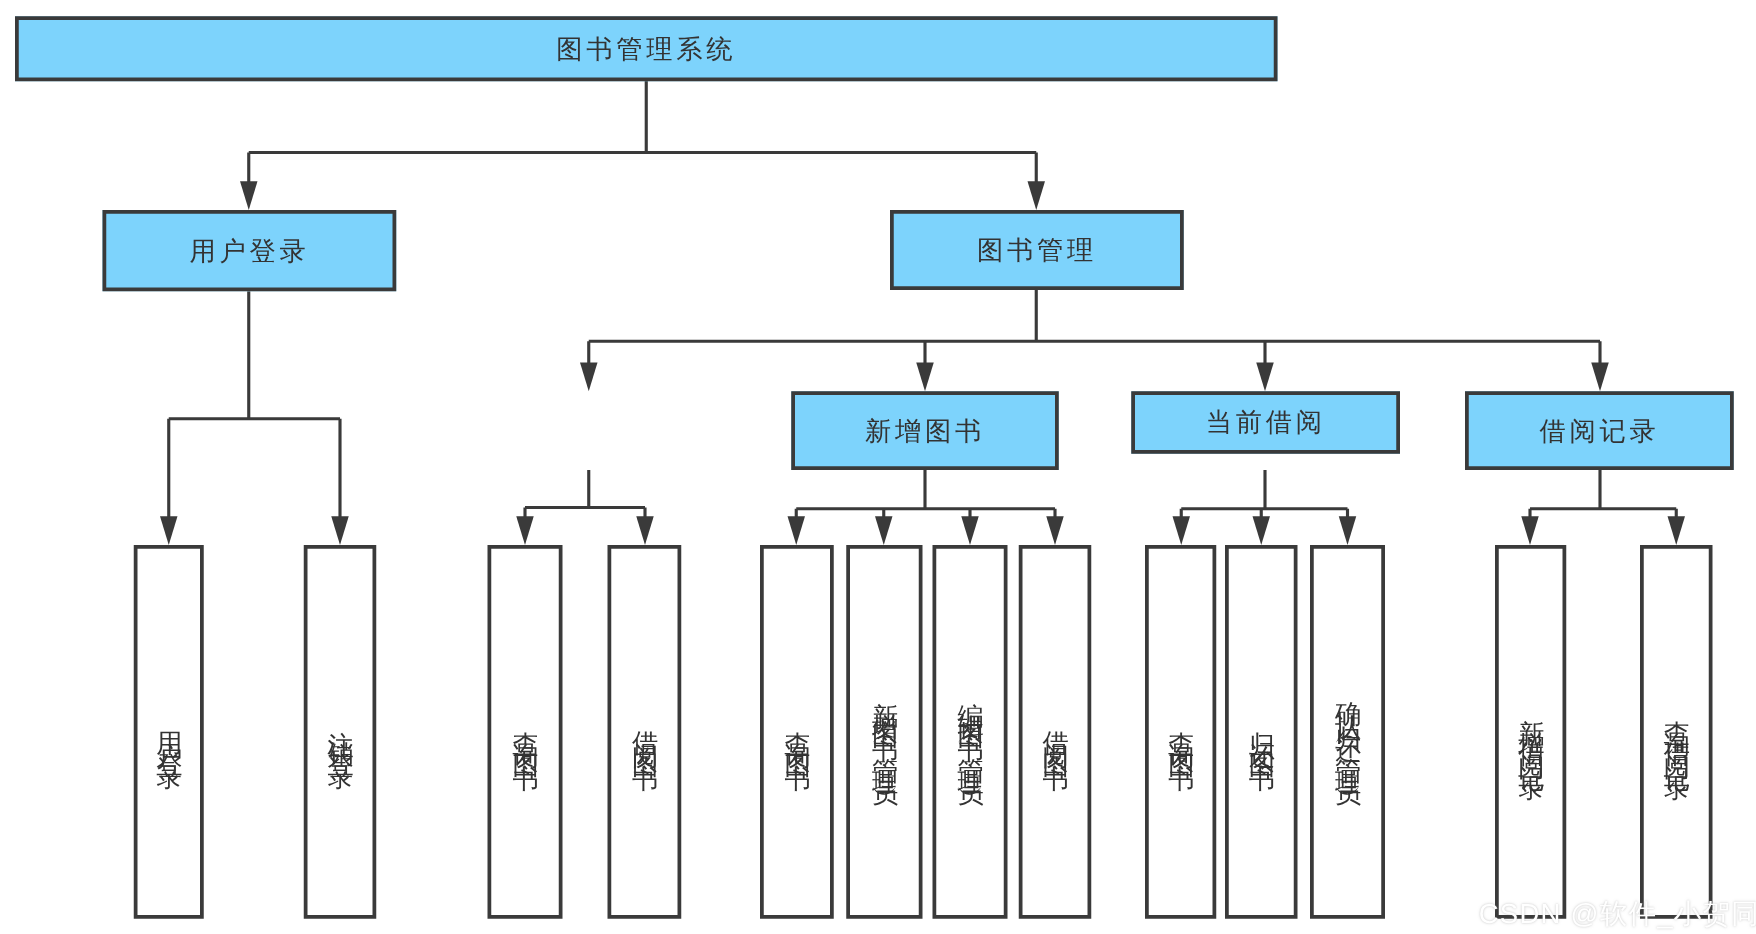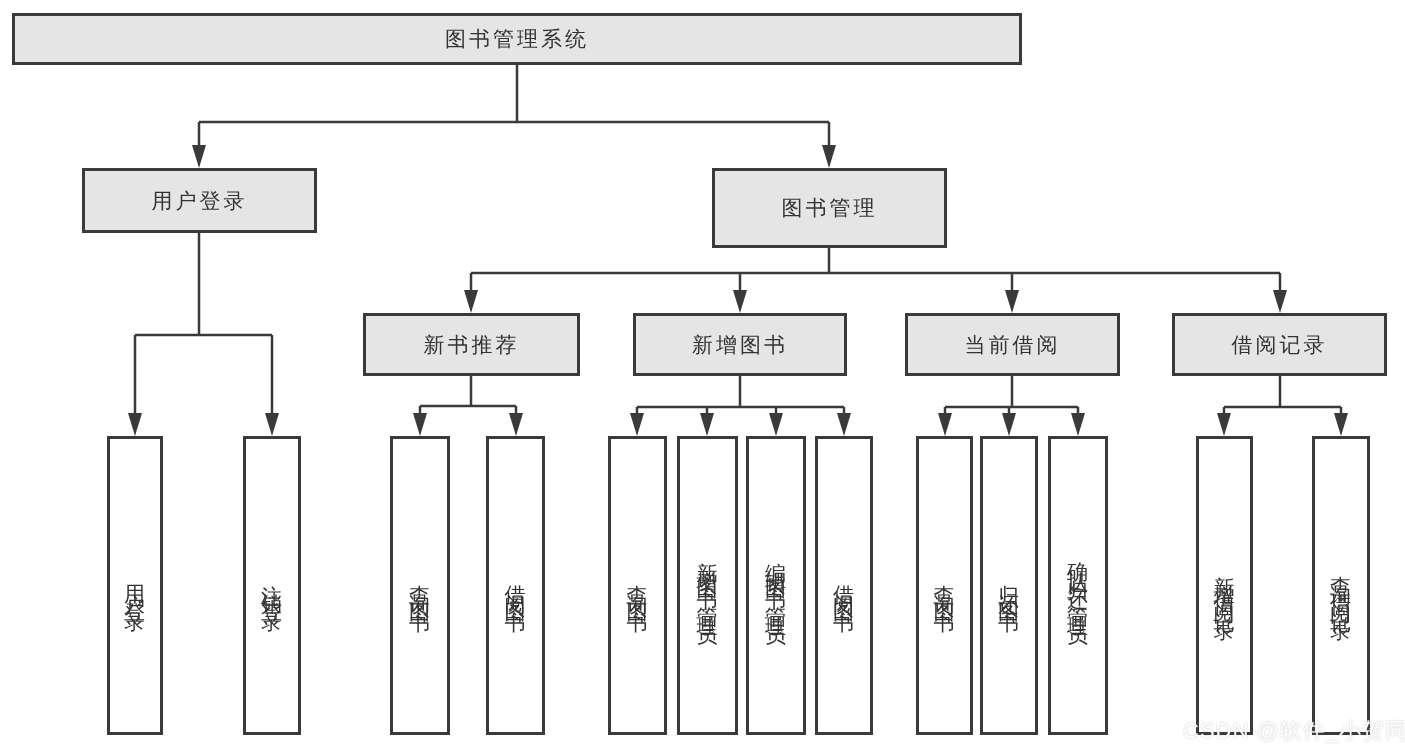--- a/index.html
+++ b/index.html
@@ -6,21 +6,21 @@
   .stage{
     position:relative;
     width:1405px;height:747px;
     background:#fff;
     overflow:hidden;
     font-family:"Liberation Sans", sans-serif;
   }
   .wires{position:absolute;left:0;top:0;z-index:1;}
   .hbox{
     position:absolute;box-sizing:border-box;z-index:2;
-    border:3px solid #3a3a3a;background:#e5e5e5;
+    border:3px solid #3a3a3a;background:#7dd3fc;
     display:flex;align-items:center;justify-content:center;
     font-size:21px;color:#333;letter-spacing:3px;
     white-space:nowrap;
   }
   .vbox{
     position:absolute;box-sizing:border-box;z-index:2;
     border:3px solid #3a3a3a;background:#fff;
     display:flex;align-items:center;justify-content:center;
   }
   .vtext{
@@ -76,25 +76,24 @@
       <polygon points="1002,413 1016,413 1009,436"></polygon>
       <polygon points="1071,413 1085,413 1078,436"></polygon>
       <polygon points="1217,413 1231,413 1224,436"></polygon>
       <polygon points="1334,413 1348,413 1341,436"></polygon>
     </g>
   </svg>
 
   <div class="hbox" style="left:12px;top:13px;width:1010px;height:52px">图书管理系统</div>
 
   <div class="hbox" style="left:82px;top:168px;width:235px;height:65px">用户登录</div>
-  <div class="hbox" style="left:712px;top:168px;width:235px;height:80px">图书管理</div>
+  <div class="hbox" style="left:712px;top:168px;width:235px;height:64px">图书管理</div>
 
-  <div class="hbox" style="left:363px;top:313px;width:217px;height:63px">新书推荐</div>
   <div class="hbox" style="left:633px;top:313px;width:214px;height:63px">新增图书</div>
-  <div class="hbox" style="left:905px;top:313px;width:215px;height:63px">当前借阅</div>
+  <div class="hbox" style="left:905px;top:313px;width:215px;height:50px">当前借阅</div>
   <div class="hbox" style="left:1172px;top:313px;width:215px;height:63px">借阅记录</div>
 
   <div class="vbox" style="left:107px;top:436px;width:56px;height:299px">
     <span class="vtext">用户登录</span>
   </div>
   <div class="vbox" style="left:243px;top:436px;width:58px;height:299px">
     <span class="vtext">注销登录</span>
   </div>
 
   <div class="vbox" style="left:390px;top:436px;width:60px;height:299px">

